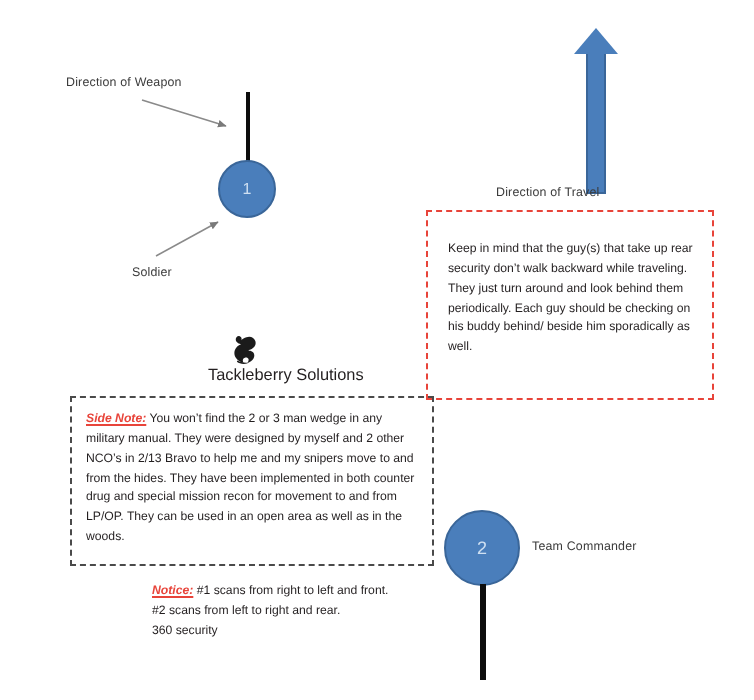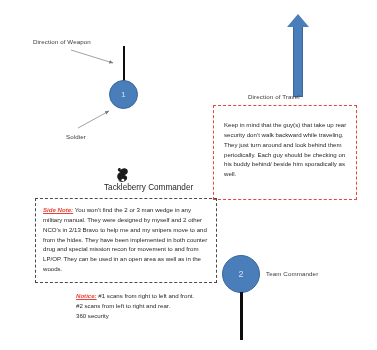--- a/index.html
+++ b/index.html
@@ -136,21 +136,21 @@
     <path fill="#1b1b1b" d="M16.5 1.2c3.6-1.6 7.9 0.3 8.9 4.1 0.9 3.4-0.8 6.3-3.7 7.6
              -1.6 0.7-2.6 1-3.4 1.9 1.9-0.3 3.6 0.2 4.8 1.5 1.6 1.8 1.5 4.3 0.4 6.3
              -1.2 2.2-3.5 3.8-6.2 4.4 1.1-1.3 1.6-2.7 1.2-3.9-0.4-1.3-1.7-1.9-3.1-1.6
              -1.6 0.3-2.6 1.6-2.6 3.1 0 0.9 0.3 1.6 0.8 2.2-3.1-0.5-5.6-2-7.2-4.2
              C4.4 20.1 3.8 17 4.9 14.1c1-2.7 3.2-4.8 6.1-5.9-1.7-0.2-3.2-0.9-4.2-2.1
              C5.5 4.6 5.4 2.6 6.5 1.2 7.3 0.2 8.6-0.2 9.7 0.2c1.2 0.4 1.9 1.5 1.9 2.7
              0 0.5-0.1 0.9-0.3 1.3 1.2-1.4 3-2.4 5.2-3z"></path>
     <path fill="#1b1b1b" d="M7.6 24.6c2.2 1.4 5.2 2.1 8.6 2.1 1.1 0 2.1-0.1 3-0.2
              -1.3 0.9-3.2 1.4-5.4 1.4-2.8 0-5.2-0.8-6.9-2.2 0.2-0.4 0.4-0.8 0.7-1.1z"></path>
   </svg>
-  <div class="abs brand-name" style="left:104px; top:183px;">Tackleberry Commander</div>
+  <div class="abs brand-name" style="left:104px; top:183px;">Tackleberry Solutions</div>
 
   <div class="abs box-grey" style="left:35px; top:198px; width:182px; height:85px;">
     <div class="body-text" style="padding:6px 6px 0 7px;">
       <span class="red-em">Side Note:</span>
       <span>You won’t find the 2 or 3 man wedge in any military manual. They were designed by myself and 2 other NCO’s in 2/13 Bravo to help me and my snipers move to and from the hides. They have been implemented in both counter drug and special mission recon for movement to and from LP/OP. They can be used in an open area as well as in the woods.</span>
     </div>
   </div>
 
   <div class="abs body-text" style="left:76px; top:291px; width:180px;">
     <div>

